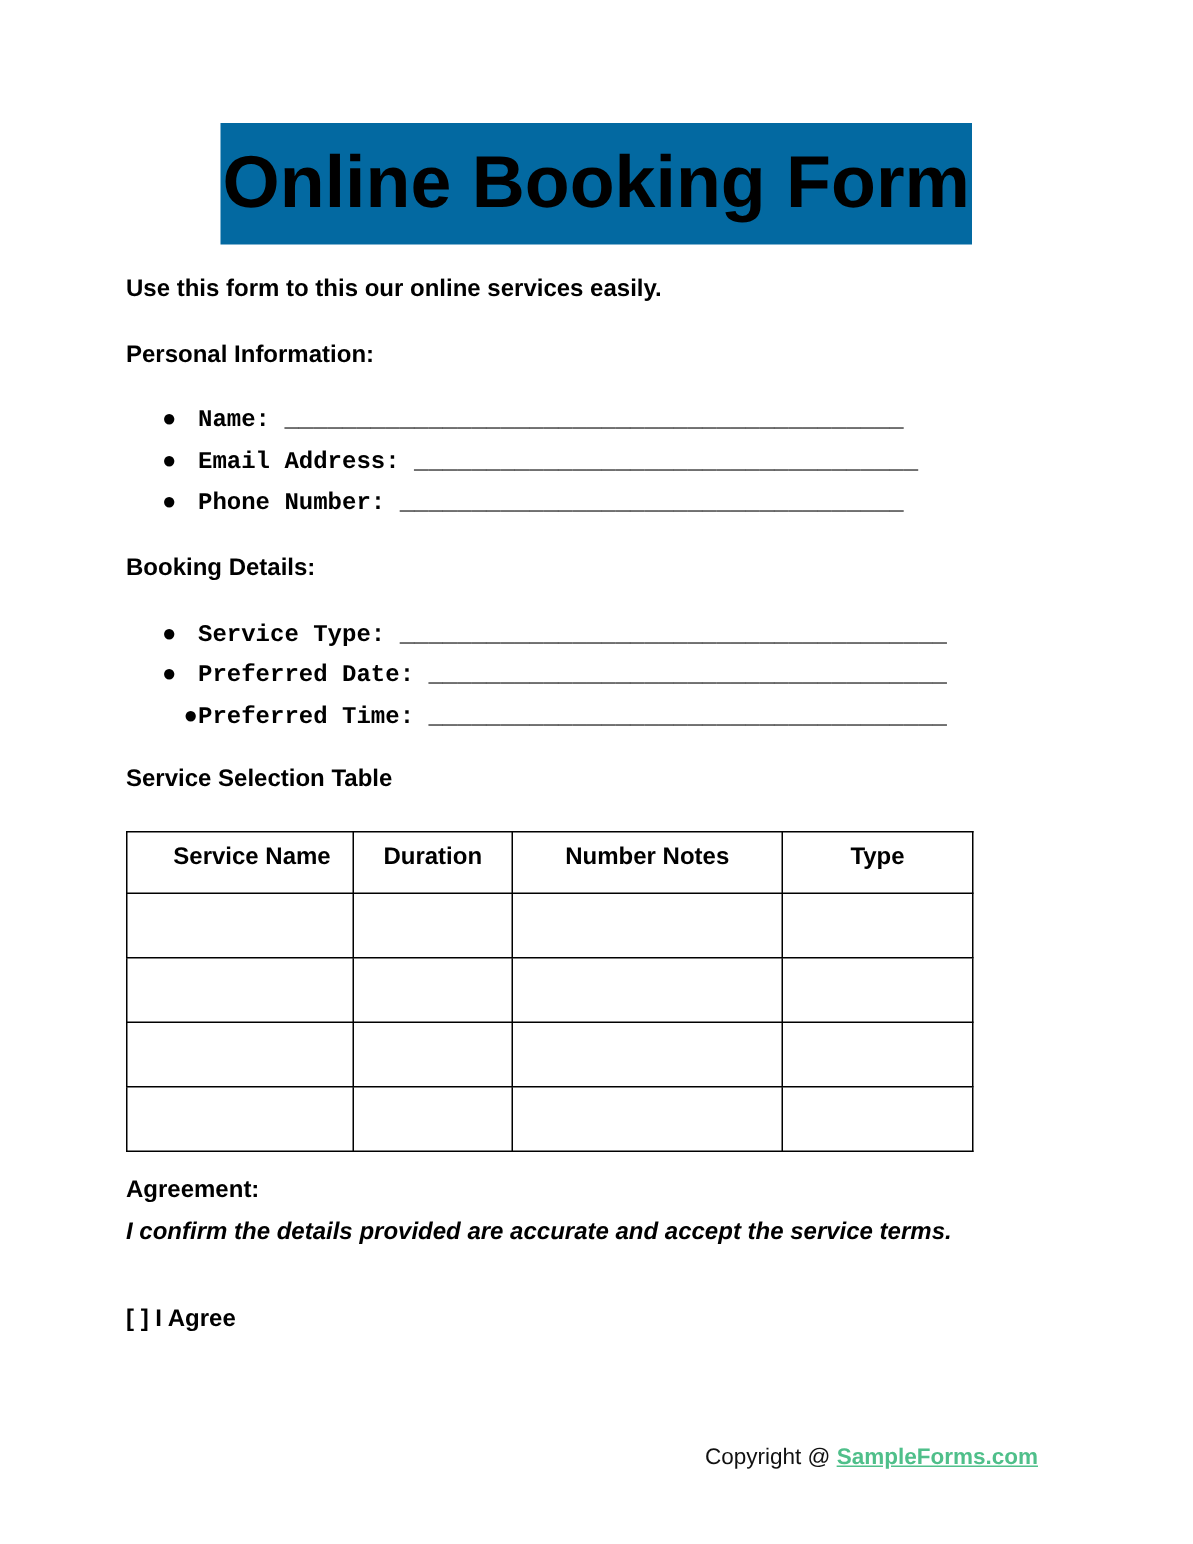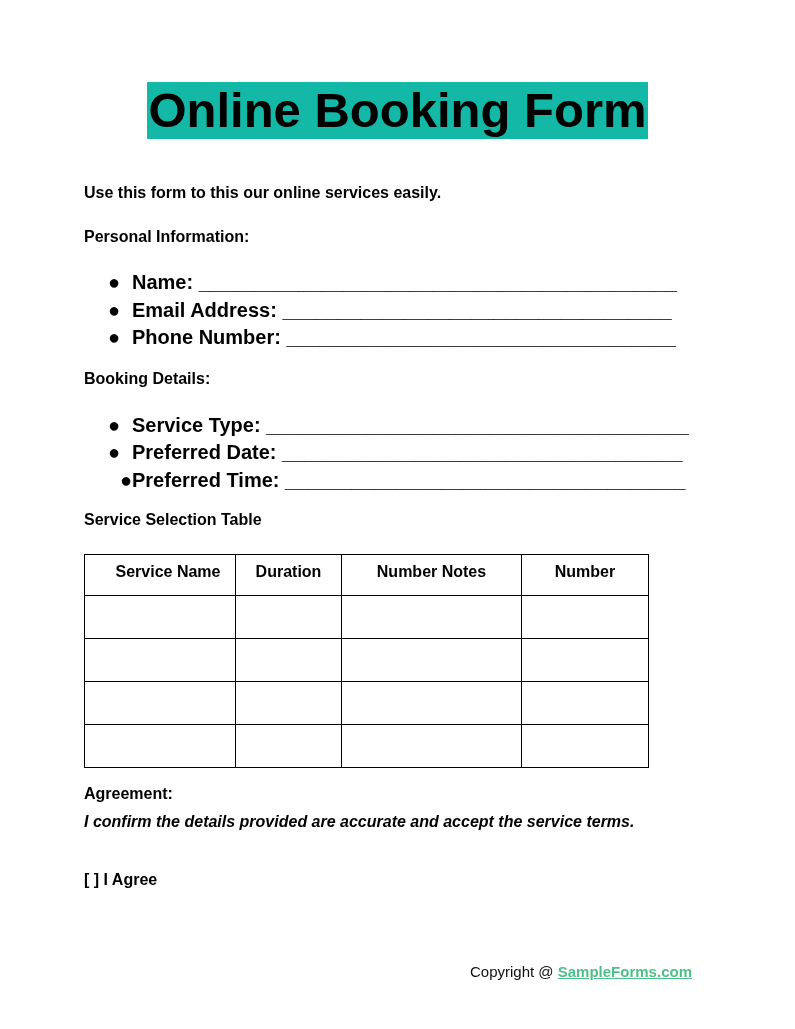--- a/index.html
+++ b/index.html
@@ -1,20 +1,20 @@
 <!DOCTYPE html>
 <html><head>
 <meta charset="utf-8">
 <style>
   html, body { margin:0; padding:0; background:#ffffff; }
   body { width:795px; height:1029px; position:relative; font-family:"Liberation Sans", sans-serif; color:#000; overflow:hidden; }
   .title-wrap { position:absolute; top:82px; left:0; width:795px; text-align:center; }
-  .title { display:inline-block; background:#14b8a6; font-size:49px; font-weight:bold; line-height:57px; padding:0 1px; letter-spacing:0; }
+  .title { display:inline-block; background:#0369a1; font-size:49px; font-weight:bold; line-height:57px; padding:12px 1px; letter-spacing:0; }
   .txt { position:absolute; left:84px; font-size:16px; font-weight:bold; white-space:nowrap; }
-  .bullet { position:absolute; left:108px; font-size:20px; font-weight:bold; white-space:nowrap; }
+  .bullet { position:absolute; left:108px; font-size:16px; font-weight:bold; white-space:nowrap;font-family:Liberation Mono, monospace; }
   .bullet .dot { display:inline-block; width:24px; }
   table.svc { position:absolute; left:84px; top:554px; border-collapse:collapse; font-size:16px; }
   table.svc th, table.svc td { border:1.5px solid #000; padding:0; }
   table.svc th { height:41px; font-weight:bold; text-align:center; vertical-align:top; padding-top:8px; box-sizing:border-box; }
   table.svc td { height:42px; }
   .footer { position:absolute; top:963px; left:470px; font-size:15px; white-space:nowrap; color:#111; }
   .footer a { color:#4fbf8a; font-weight:bold; text-decoration:underline;text-align:center; }
 </style>
 </head>
 <body>
@@ -50,21 +50,21 @@
 </div>
 
 <div class="txt" style="top:511px;">Service Selection Table</div>
 
 <table class="svc">
   <thead>
     <tr>
       <th style="width:151px;padding-left:16px;">Service Name</th>
       <th style="width:106px;">Duration</th>
       <th style="width:180px;">Number Notes</th>
-      <th style="width:127px;">Number</th>
+      <th style="width:127px;">Type</th>
     </tr>
   </thead>
   <tbody>
     <tr>
       <td></td>
       <td></td>
       <td></td>
       <td></td>
     </tr>
     <tr>

